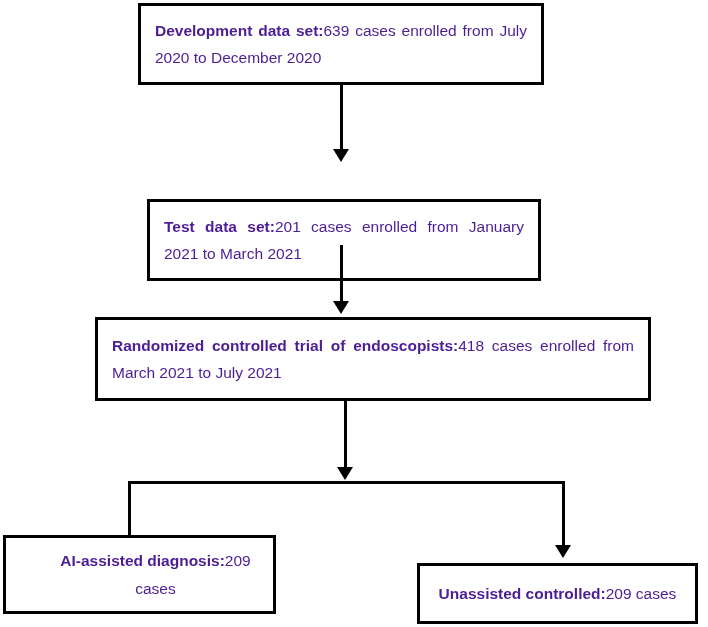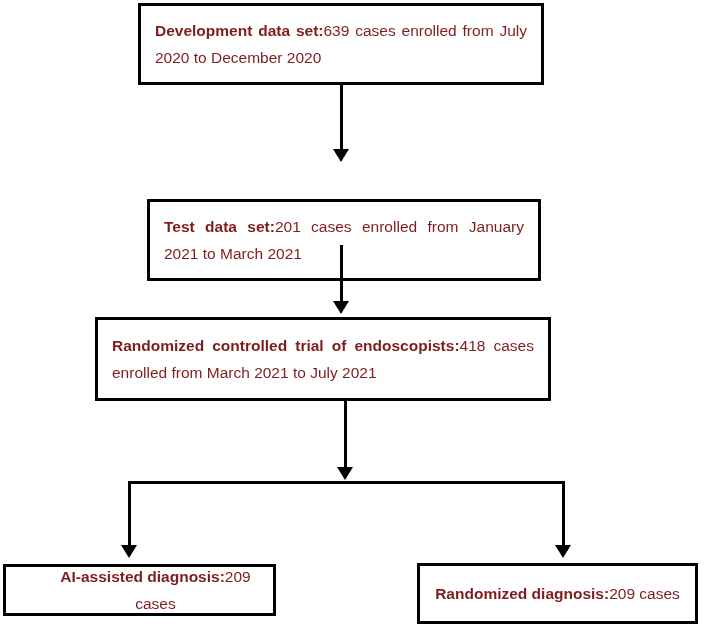--- a/index.html
+++ b/index.html
@@ -25,40 +25,40 @@
     background: #ffffff;
     display: flex;
     align-items: center;
   }
   .node .node-text {
     display: block;
     width: 100%;
     padding: 0 14px;
     font-size: 15.5px;
     line-height: 1.75;
-    color: #7f1d1d;
+    color: #4c1d95;
     text-align: left;
   }
   .node.justify .node-text {
     text-align: justify;
     text-align-last: left;
   }
   .node .lbl {
     font-weight: bold;
   }
   .node.centered .node-text {
     text-align: center;
     padding: 0 10px;
   }
 
   
   #node-development { left: 138px; top: 3px;   width: 406px; height: 82px; }
   #node-test        { left: 147px; top: 163px; width: 394px; height: 82px; margin-top: 36px; }
-  #node-rct         { left: 95px;  top: 317px; width: 456px; height: 84px; }
-  #node-ai          { left: 3px;   top: 564px; width: 273px; height: 52px; padding-left: 32px; }
+  #node-rct         { left: 95px;  top: 317px; width: 556px; height: 84px; }
+  #node-ai          { left: 3px;   top: 535px; width: 273px; height: 79px; padding-left: 32px; }
   #node-unassisted  { left: 417px; top: 563px; width: 281px; height: 61px; }
 
   
   .conn {
     position: absolute;
     background: #000000;
   }
   .vline { width: 3px; }
   .hline { height: 3px; }
 
@@ -114,16 +114,16 @@
   <div class="conn vline" id="branch-left-line"></div>
   <div class="arrowhead" id="branch-left-arrow"></div>
   <div class="conn vline" id="branch-right-line"></div>
   <div class="arrowhead" id="branch-right-arrow"></div>
 
   <div class="node centered" id="node-ai">
     <span class="node-text"><span class="lbl">AI-assisted diagnosis:</span><span>209 cases</span></span>
   </div>
 
   <div class="node centered" id="node-unassisted">
-    <span class="node-text"><span class="lbl">Randomized diagnosis:</span><span>209 cases</span></span>
+    <span class="node-text"><span class="lbl">Unassisted controlled:</span><span>209 cases</span></span>
   </div>
 
 </div>
 
 </body></html>

